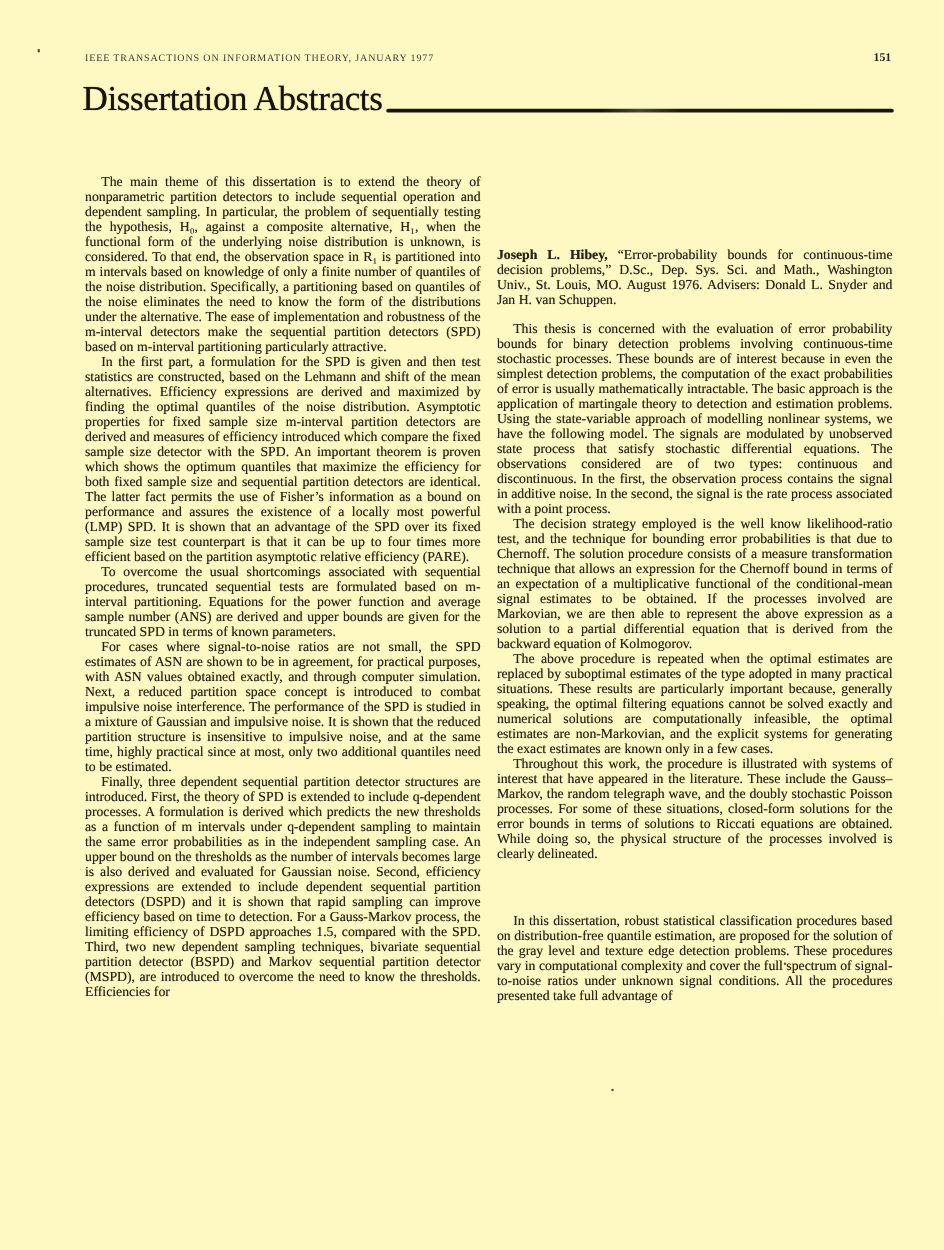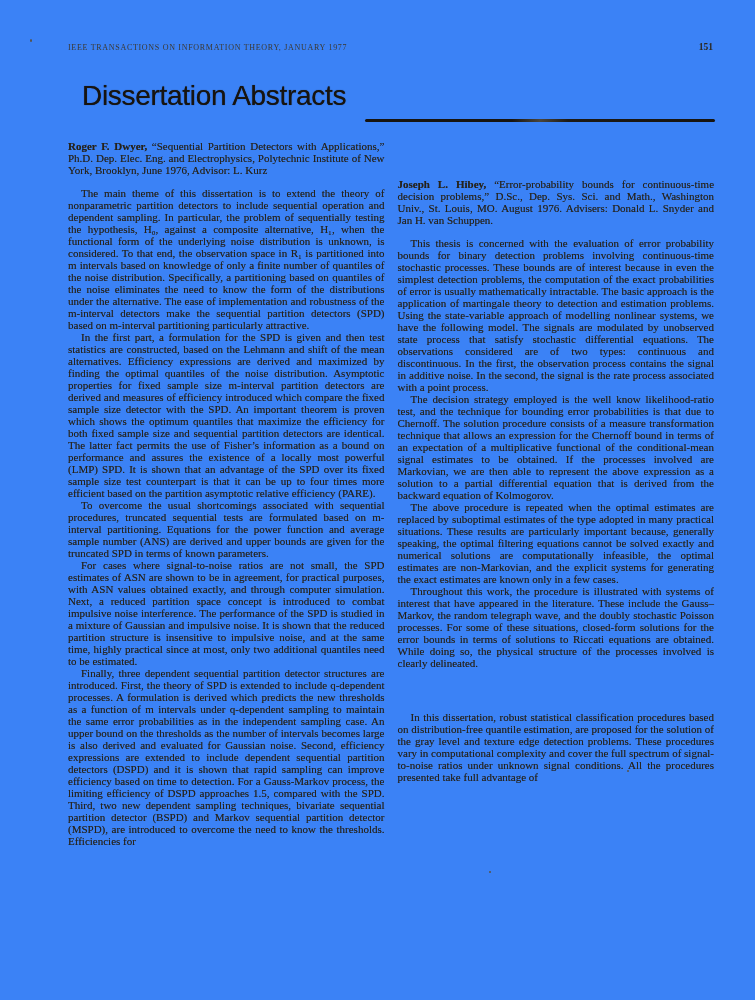--- a/index.html
+++ b/index.html
@@ -4,21 +4,21 @@
 <style>
   html, body {
     margin: 0;
     padding: 0;
     background: #faf9f5;
   }
   .page {
     position: relative;
     width: 755px;
     height: 1000px;
-    background: #3b82f6;
+    background: #fef9c3;
     color: #262219;
     font-family: "Liberation Serif", "DejaVu Serif", serif;
     overflow: hidden;
   }
   
   .running-header {
     position: absolute;
     left: 68px;
     right: 42px;
     top: 42px;
@@ -40,22 +40,22 @@
   
   .title-row {
     position: absolute;
     left: 66px;
     right: 40px;
     top: 64px;
     display: flex;
     align-items: flex-end;
   }
   .title {
-    margin: 16px;
-    font-family: Liberation Sans, sans-serif;
+    margin: 0;
+    font-family: Liberation Serif, serif;
     font-size: 28px;
     line-height: 32px;
     font-weight: normal;
     letter-spacing: -0.3px;
     color: #171410;
     text-shadow: 0 0 0.8px rgba(23,20,16,0.85);
     white-space: nowrap;
   }
   .title-rule {
     flex: 1;
@@ -91,21 +91,21 @@
     font-weight: bold;
   }
   .para {
     margin: 0;
     text-indent: 13px;
   }
   .continuation {
     margin: 0;
     text-indent: 0;
   }
-  .abstract-gap-38 { margin-top: 38px; }
+  .abstract-gap-38 { margin-top: 58px; }
   .abstract-gap-42 { margin-top: 42px; }
   
   .speck {
     position: absolute;
     background: #57524a;
     border-radius: 50%;
   }
   .speck-1 { left: 30px;  top: 39px;  width: 2px; height: 3px; }
   .speck-2 { left: 489px; top: 871px; width: 2px; height: 2px; }
   .speck-3 { left: 627px; top: 770px; width: 2px; height: 2px; }
@@ -122,24 +122,20 @@
 
   <div class="title-row">
     <h1 class="title">Dissertation Abstracts</h1>
     <div class="title-rule"></div>
   </div>
 
   <main class="columns">
 
     <section class="col">
       <article class="abstract">
-        <p class="abstract-heading">
-          <span class="author">Roger F. Dwyer,</span>
-          <span>“Sequential Partition Detectors with Applications,” Ph.D. Dep. Elec. Eng. and Electrophysics, Polytechnic Institute of New York, Brooklyn, June 1976, Advisor: L. Kurz</span>
-        </p>
         <p class="para">The main theme of this dissertation is to extend the theory of nonparametric partition detectors to include sequential operation and dependent sampling. In particular, the problem of sequentially testing the hypothesis, H₀, against a composite alternative, H₁, when the functional form of the underlying noise distribution is unknown, is considered. To that end, the observation space in R₁ is partitioned into m intervals based on knowledge of only a finite number of quantiles of the noise distribution. Specifically, a partitioning based on quantiles of the noise eliminates the need to know the form of the distributions under the alternative. The ease of implementation and robustness of the m-interval detectors make the sequential partition detectors (SPD) based on m-interval partitioning particularly attractive.</p>
         <p class="para">In the first part, a formulation for the SPD is given and then test statistics are constructed, based on the Lehmann and shift of the mean alternatives. Efficiency expressions are derived and maximized by finding the optimal quantiles of the noise distribution. Asymptotic properties for fixed sample size m-interval partition detectors are derived and measures of efficiency introduced which compare the fixed sample size detector with the SPD. An important theorem is proven which shows the optimum quantiles that maximize the efficiency for both fixed sample size and sequential partition detectors are identical. The latter fact permits the use of Fisher’s information as a bound on performance and assures the existence of a locally most powerful (LMP) SPD. It is shown that an advantage of the SPD over its fixed sample size test counterpart is that it can be up to four times more efficient based on the partition asymptotic relative efficiency (PARE).</p>
         <p class="para">To overcome the usual shortcomings associated with sequential procedures, truncated sequential tests are formulated based on m-interval partitioning. Equations for the power function and average sample number (ANS) are derived and upper bounds are given for the truncated SPD in terms of known parameters.</p>
         <p class="para">For cases where signal-to-noise ratios are not small, the SPD estimates of ASN are shown to be in agreement, for practical purposes, with ASN values obtained exactly, and through computer simulation. Next, a reduced partition space concept is introduced to combat impulsive noise interference. The performance of the SPD is studied in a mixture of Gaussian and impulsive noise. It is shown that the reduced partition structure is insensitive to impulsive noise, and at the same time, highly practical since at most, only two additional quantiles need to be estimated.</p>
         <p class="para">Finally, three dependent sequential partition detector structures are introduced. First, the theory of SPD is extended to include q-dependent processes. A formulation is derived which predicts the new thresholds as a function of m intervals under q-dependent sampling to maintain the same error probabilities as in the independent sampling case. An upper bound on the thresholds as the number of intervals becomes large is also derived and evaluated for Gaussian noise. Second, efficiency expressions are extended to include dependent sequential partition detectors (DSPD) and it is shown that rapid sampling can improve efficiency based on time to detection. For a Gauss-Markov process, the limiting efficiency of DSPD approaches 1.5, compared with the SPD. Third, two new dependent sampling techniques, bivariate sequential partition detector (BSPD) and Markov sequential partition detector (MSPD), are introduced to overcome the need to know the thresholds. Efficiencies for</p>
       </article>
     </section>
 
     <section class="col">
 

